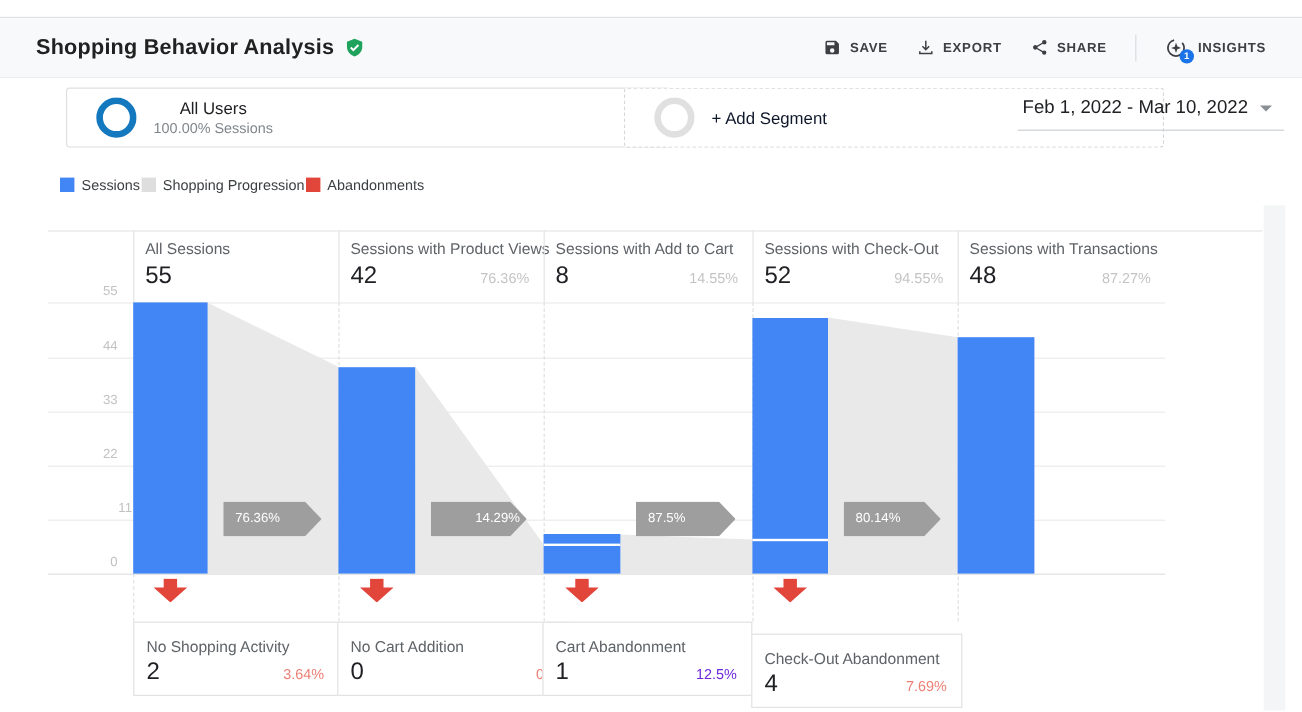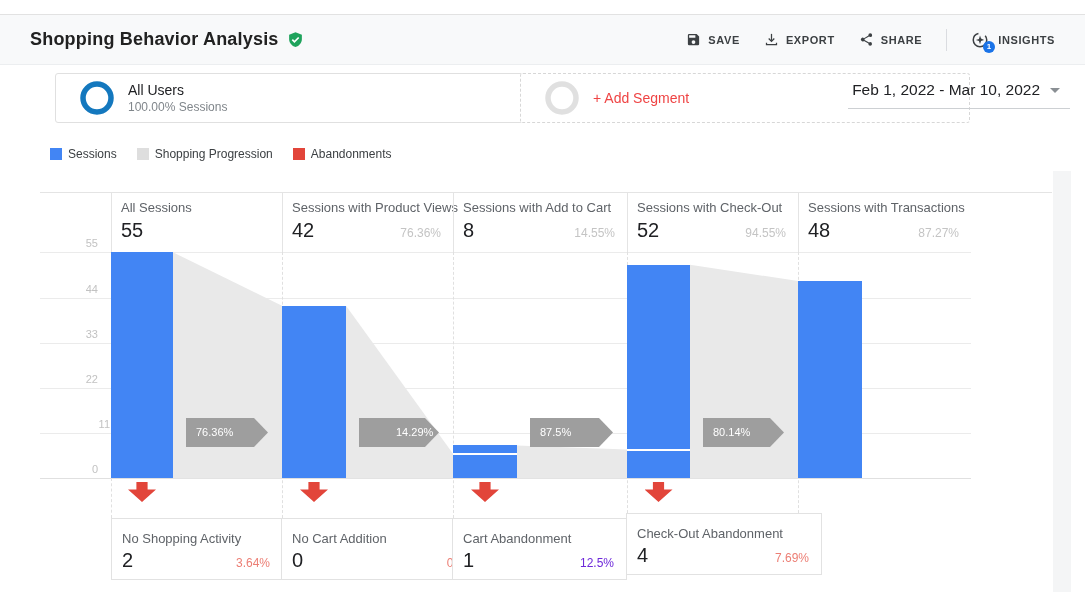--- a/index.html
+++ b/index.html
@@ -12,33 +12,33 @@
   .page-title { font-size:18px; font-weight:bold; color:#212121; letter-spacing:.2px; }
   .verified { margin-left:8px; display:inline-flex; }
   .toolbar { margin-left:auto; display:flex; align-items:center; gap:24px; }
   .tb-item { display:flex; align-items:center; gap:7px; font-size:11px; font-weight:bold; color:#3c4043; letter-spacing:.6px; cursor:pointer; }
   .tb-divider { width:1px; height:22px; background:#dadce0; }
   .insights-icon-wrap { position:relative; width:20px; height:18px; }
   .insights-badge { position:absolute; right:-4px; bottom:-4px; width:12px; height:12px; border-radius:50%; background:#1a73e8; color:#fff; font-size:8px; font-weight:bold; display:flex; align-items:center; justify-content:center; }
 
   
   .segment-card { position:absolute; top:58px; height:50px; background:#fff; border:1px solid #e0e0e0; border-radius:3px; display:flex; align-items:center; padding:0 0 0 24px; }
-  .segment-card.users { left:55px; width:504px; }
+  .segment-card.users { left:55px; width:504px;text-align:center; }
   .segment-card.add { left:520px; width:450px; border:1px dashed #d7d7d7; cursor:pointer; }
   .seg-texts { margin-left:14px; }
   .seg-name { font-size:14px; color:#202124; }
   .seg-detail { font-size:12px; color:#80868b; margin-top:2px; }
-  .add-label { font-size:14px; color:#ef4444; margin-left:14px; }
+  .add-label { font-size:14px; color:#0f172a; margin-left:14px; }
 
   .date-picker { position:absolute; top:62px; right:15px; width:222px; border-bottom:1px solid #cdd0d3; padding:4px 4px 9px 0; display:flex; align-items:center; justify-content:flex-end; cursor:pointer; }
   .date-text { font-size:15.5px; color:#202124; }
   .date-caret { width:0; height:0; border-left:5px solid transparent; border-right:5px solid transparent; border-top:5px solid #8a8f94; margin-left:10px; margin-right:6px; }
 
   
-  .legend { position:absolute; left:50px; top:132px; display:flex; align-items:center; gap:20px; }
+  .legend { position:absolute; left:50px; top:132px; display:flex; align-items:center; gap:1px; }
   .legend-item { display:flex; align-items:center; gap:6px; }
   .legend-swatch { width:12px; height:12px; }
   .legend-label { font-size:12px; color:#3c4043; }
 
   
   .chart { position:absolute; left:40px; top:156px; width:1012px; height:421px; background:#fff; }
   .scroll-strip { position:absolute; left:1053px; top:156px; width:18px; height:421px; background:#f4f5f6; }
   .gridline { position:absolute; height:1px; background:#ebebeb; }
   .gridline.zero { background:#e0e0e0; }
   .ytick { position:absolute; font-size:11px; color:#c2c2c2; text-align:right; width:58px; }
@@ -248,21 +248,21 @@
         </div>
         <div class="red-arrow" style="left: 431px; top: 311px; background: rgb(226, 69, 58);"></div>
         <div class="ab-card" style="left: 413px; top: 347px; width: 175px; height: 62px; margin-left: -1px;">
           <div class="ab-label">Cart Abandonment</div>
           <div class="ab-nums">
             <span class="ab-value">1</span>
             <span class="ab-pct" style="color: #6d28d9;">12.5%</span>
           </div>
         </div>
         <div class="red-arrow" style="left: 604.5px; top: 311px; background: rgb(226, 69, 58);"></div>
-        <div class="ab-card" style="left: 587px; top: 342px; width: 196px; height: 62px; margin-left: -1px;">
+        <div class="ab-card" style="left: 587px; top: 357px; width: 176px; height: 62px; margin-left: -1px;">
           <div class="ab-label">Check-Out Abandonment</div>
           <div class="ab-nums">
             <span class="ab-value">4</span>
             <span class="ab-pct" style="color: rgb(236, 126, 116);">7.69%</span>
           </div>
         </div>
       </div>
     <div class="scroll-strip"></div>
 
   </div>

